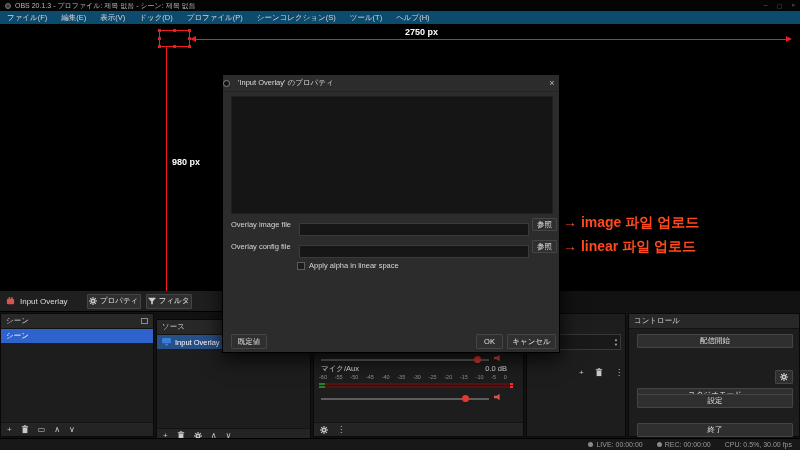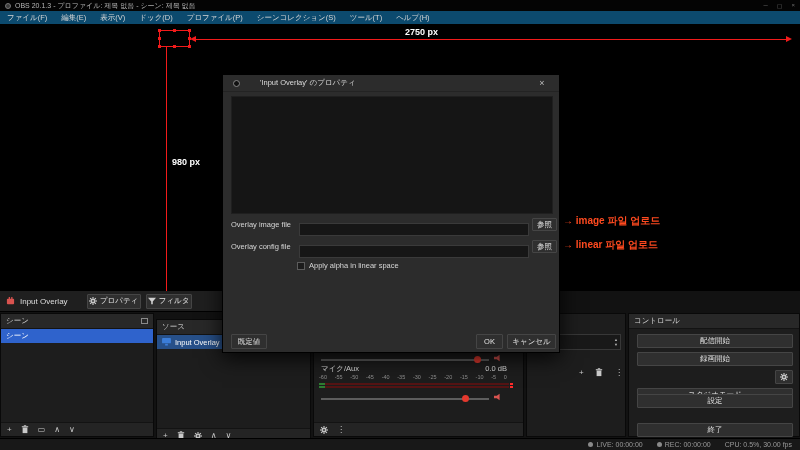--- a/index.html
+++ b/index.html
@@ -30,28 +30,28 @@
   .pop{width:7px;height:6px;border:1px solid #8a8a8a;margin-left:auto;flex:0 0 auto}
   .listitem{height:14px;display:flex;align-items:center;padding:0 5px;font-size:7.5px;color:#fff;gap:4px;white-space:nowrap;overflow:hidden}
   .sel-blue{background:#2f63cc}
   .sel-blue2{background:#275089}
   .ptool{position:absolute;left:0;right:0;bottom:0;height:14px;background:#242424;border-top:1px solid #131313;display:flex;align-items:center;gap:9px;padding:0 6px;color:#c9c9c9;font-size:8px}
   .icn{color:#c9c9c9;font-size:8px;line-height:1}
   .btn{background:#2f2f2f;border:1px solid #454545;color:#e2e2e2;font-size:7.5px;display:flex;align-items:center;justify-content:center;gap:3px;border-radius:1px;white-space:nowrap;overflow:hidden}
   .quickbar{background:#1f1f1f;border-bottom:1px solid #000;display:flex;align-items:center;gap:5px;padding:0 6px;color:#ddd;font-size:8px}
   
   .dialog{background:#2c2c2c;border:1px solid #000;box-shadow:0 5px 20px rgba(0,0,0,.85);z-index:10}
-  .dtitle{height:17px;border-bottom:1px solid #232323;display:flex;align-items:center;gap:20px;padding:0 10px;font-size:7.5px;color:#dcdcdc}
+  .dtitle{height:17px;border-bottom:1px solid #232323;display:flex;align-items:center;gap:8px;padding:0 0;font-size:7.5px;color:#dcdcdc}
   .dico{width:7px;height:7px;border-radius:50%;background:#111;border:1px solid #888;flex:0 0 auto}
   .dclose{margin-left:auto;color:#bbb;font-size:9px;width:14px;text-align:center}
   .dpreview{background:#151515;border:1px solid #1f1f1f}
   .frow-label{font-size:7.5px;color:#d6d6d6;display:flex;align-items:center;white-space:nowrap}
   .tinput{background:#161616;border:1px solid #3a3a3a;color:#ddd;font-size:7.5px;padding:0 3px;width:100%;height:100%}
   .cbox{width:8px;height:8px;background:#1c1c1c;border:1px solid #5c5c5c;display:inline-block;flex:0 0 auto}
-  .annot{font-size:10px;font-weight:bold;color:#ff4a1f;white-space:nowrap;z-index:11}
+  .annot{font-size:14px;font-weight:bold;color:#ff4a1f;white-space:nowrap;z-index:11}
   
   .track{height:2px;background:#5d5d5d}
   .knob{width:7px;height:7px;border-radius:50%;background:#e4392e}
   .tick{color:#8f8f8f;font-size:5.5px;line-height:1}
   .meter{height:2px;background:linear-gradient(to right,#2e7d32 0px,#2e7d32 6px,#551414 6px,#551414 100%)}
   .clip{width:3px;height:2px;background:#ff2b2b}
   .mixlabel{font-size:7.5px;color:#ddd;white-space:nowrap}
   
   .spinfield{background:#191919;border:1px solid #383838;display:flex;align-items:center;justify-content:flex-end}
   .spincol{display:flex;flex-direction:column;gap:1px;padding:0 2px;color:#b5b5b5;font-size:4px;line-height:4px}
@@ -258,21 +258,20 @@
           <rect x="3.5" y="0.2" width="3" height="1.2" fill="#c9c9c9"></rect>
         </svg>
       <span class="icn abs" style="left:88px;top:55px">⋮</span>
     </div>
 
     <div class="panel" style="left:628px;top:22px;width:172px;height:124px">
       <div class="phead">
         <span>コントロール</span>
       </div>
       <div class="btn abs" style="left:8px;top:20px;width:156px;height:14px">配信開始</div>
-      <div class="btn abs" style="left:8px;top:38px;width:156px;height:14px">録画開始</div>
       <div class="btn abs" style="left:146px;top:56px;width:18px;height:14px">
         <svg width="8" height="8" viewBox="0 0 10 10">
             <g fill="#cfcfcf">
               <rect x="4.3" y="0" width="1.4" height="10"></rect>
               <rect x="0" y="4.3" width="10" height="1.4"></rect>
               <rect x="4.3" y="0" width="1.4" height="10" transform="rotate(45 5 5)"></rect>
               <rect x="4.3" y="0" width="1.4" height="10" transform="rotate(-45 5 5)"></rect>
               <circle cx="5" cy="5" r="2.4"></circle>
             </g>
             <circle cx="5" cy="5" r="1.1" fill="#2f2f2f"></circle>

